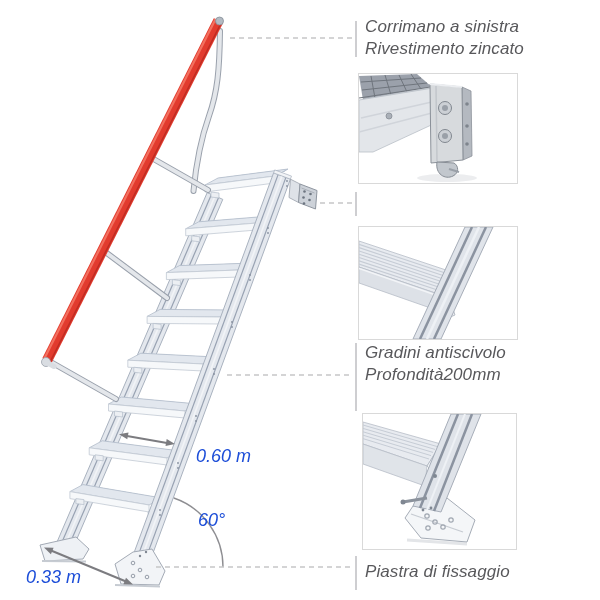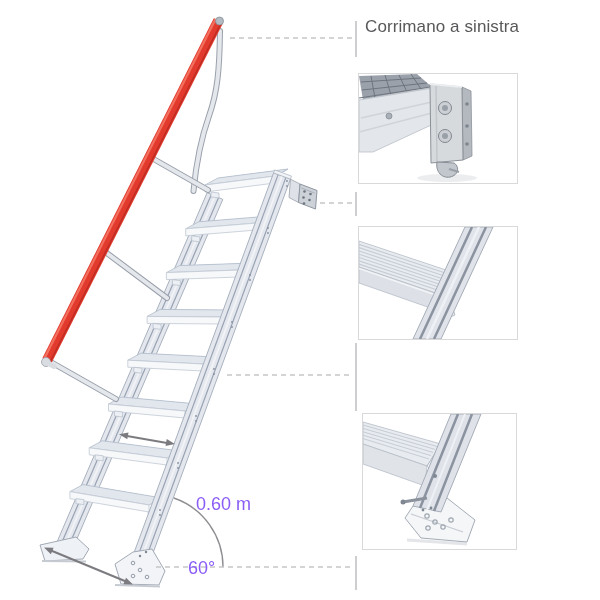--- a/index.html
+++ b/index.html
@@ -1,21 +1,21 @@
 <!DOCTYPE html>
 <html><head>
 <meta charset="utf-8">
 <style>
   html,body{margin:0;padding:0;background:#ffffff;}
   .stage{position:relative;width:600px;height:600px;background:#ffffff;overflow:hidden;
-         font-family:"Liberation Sans", sans-serif;}
+         font-family:"Liberation Sans", sans-serif;font-style:italic;}
   .main-svg{position:absolute;left:0;top:0;}
   .callout{position:absolute;left:365px;color:#58585b;font-size:17px;line-height:22px;
            white-space:nowrap;letter-spacing:.1px;}
-  .dim-label{position:absolute;color:#8b5cf6;font-size:18px;white-space:nowrap;margin-top:48px;}
+  .dim-label{position:absolute;color:#1d4ed8;font-size:18px;white-space:nowrap;}
   .detail-card{position:absolute;border:1px solid #d9d9d9;background:#ffffff;box-sizing:border-box;}
   .detail-card svg{display:block;}
 </style>
 </head>
 <body>
 
 <div class="stage">
 
   <svg class="main-svg" width="600" height="600" viewBox="0 0 600 600">
 
@@ -198,26 +198,32 @@
     <g stroke="#b4b4b8" stroke-width="1.3">
       <line x1="356" y1="21" x2="356" y2="57"></line>
       <line x1="356" y1="192" x2="356" y2="216"></line>
       <line x1="356" y1="343" x2="356" y2="411"></line>
       <line x1="356" y1="556" x2="356" y2="590"></line>
     </g>
   </svg>
 
   <div class="callout" style="top:16px">
     <div>Corrimano a sinistra</div>
+    <div>Rivestimento zincato</div>
   </div>
   <div class="callout" style="top:342px">
+    <div>Gradini antiscivolo</div>
+    <div>Profondità200mm</div>
+  </div>
+  <div class="callout" style="top:561px">
+    <div>Piastra di fissaggio</div>
   </div>
 
   <div class="dim-label" style="left:196px;top:446px">0.60 m</div>
-  <div class="dim-label" style="left:188px;top:510px">60°</div>
+  <div class="dim-label" style="left:198px;top:510px">60°</div>
   <div class="dim-label" style="left:26px;top:567px">0.33 m</div>
 
   <div class="detail-card" style="left:358px;top:73px;width:160px;height:111px">
     <svg width="158" height="109" viewBox="0 0 158 109">
       <polygon points="0,2 58,0 74,14 4,26" fill="#9ba1ab"></polygon>
       <g stroke="#6f757d" stroke-width="1">
         <line x1="2" y1="8" x2="62" y2="4"></line>
           <line x1="3" y1="16" x2="68" y2="9"></line>
         <line x1="0" y1="24" x2="72" y2="13"></line>
           <line x1="12" y1="2" x2="16" y2="24"></line>

